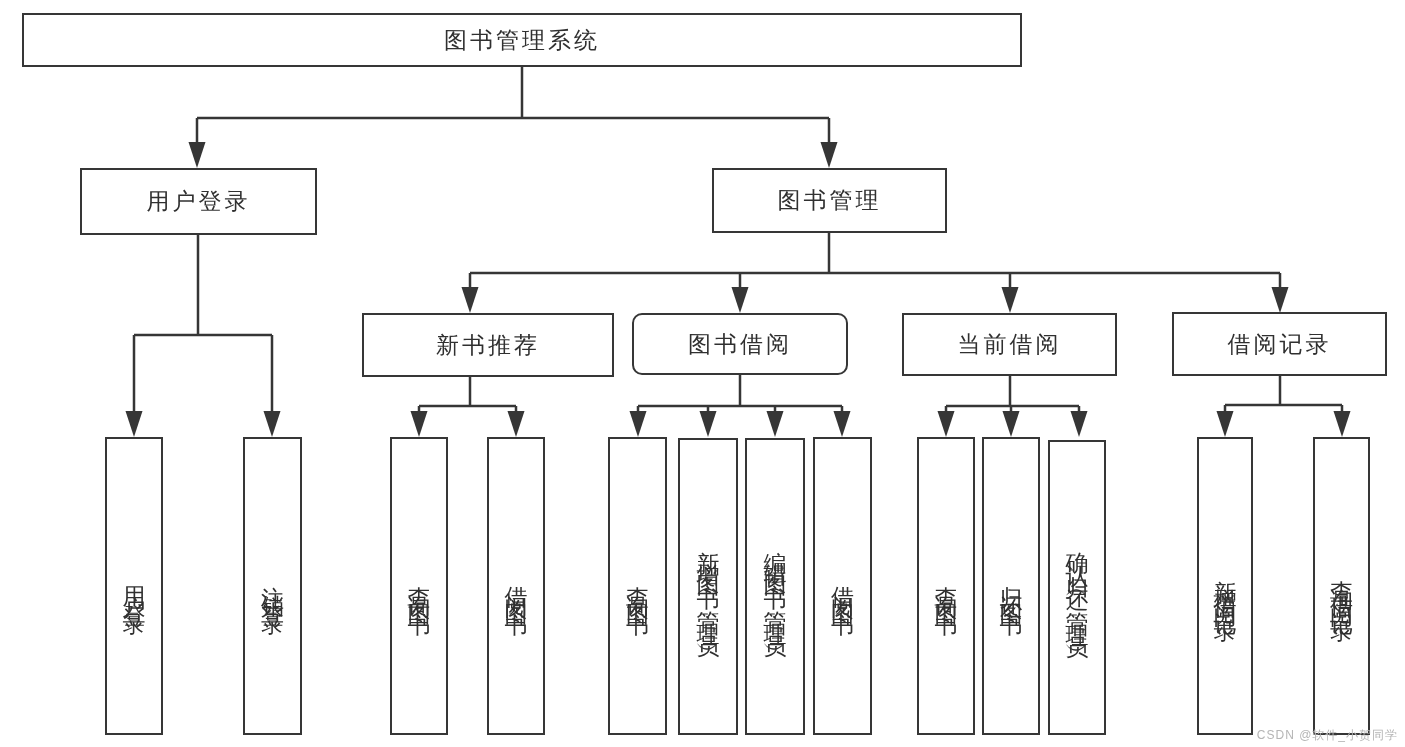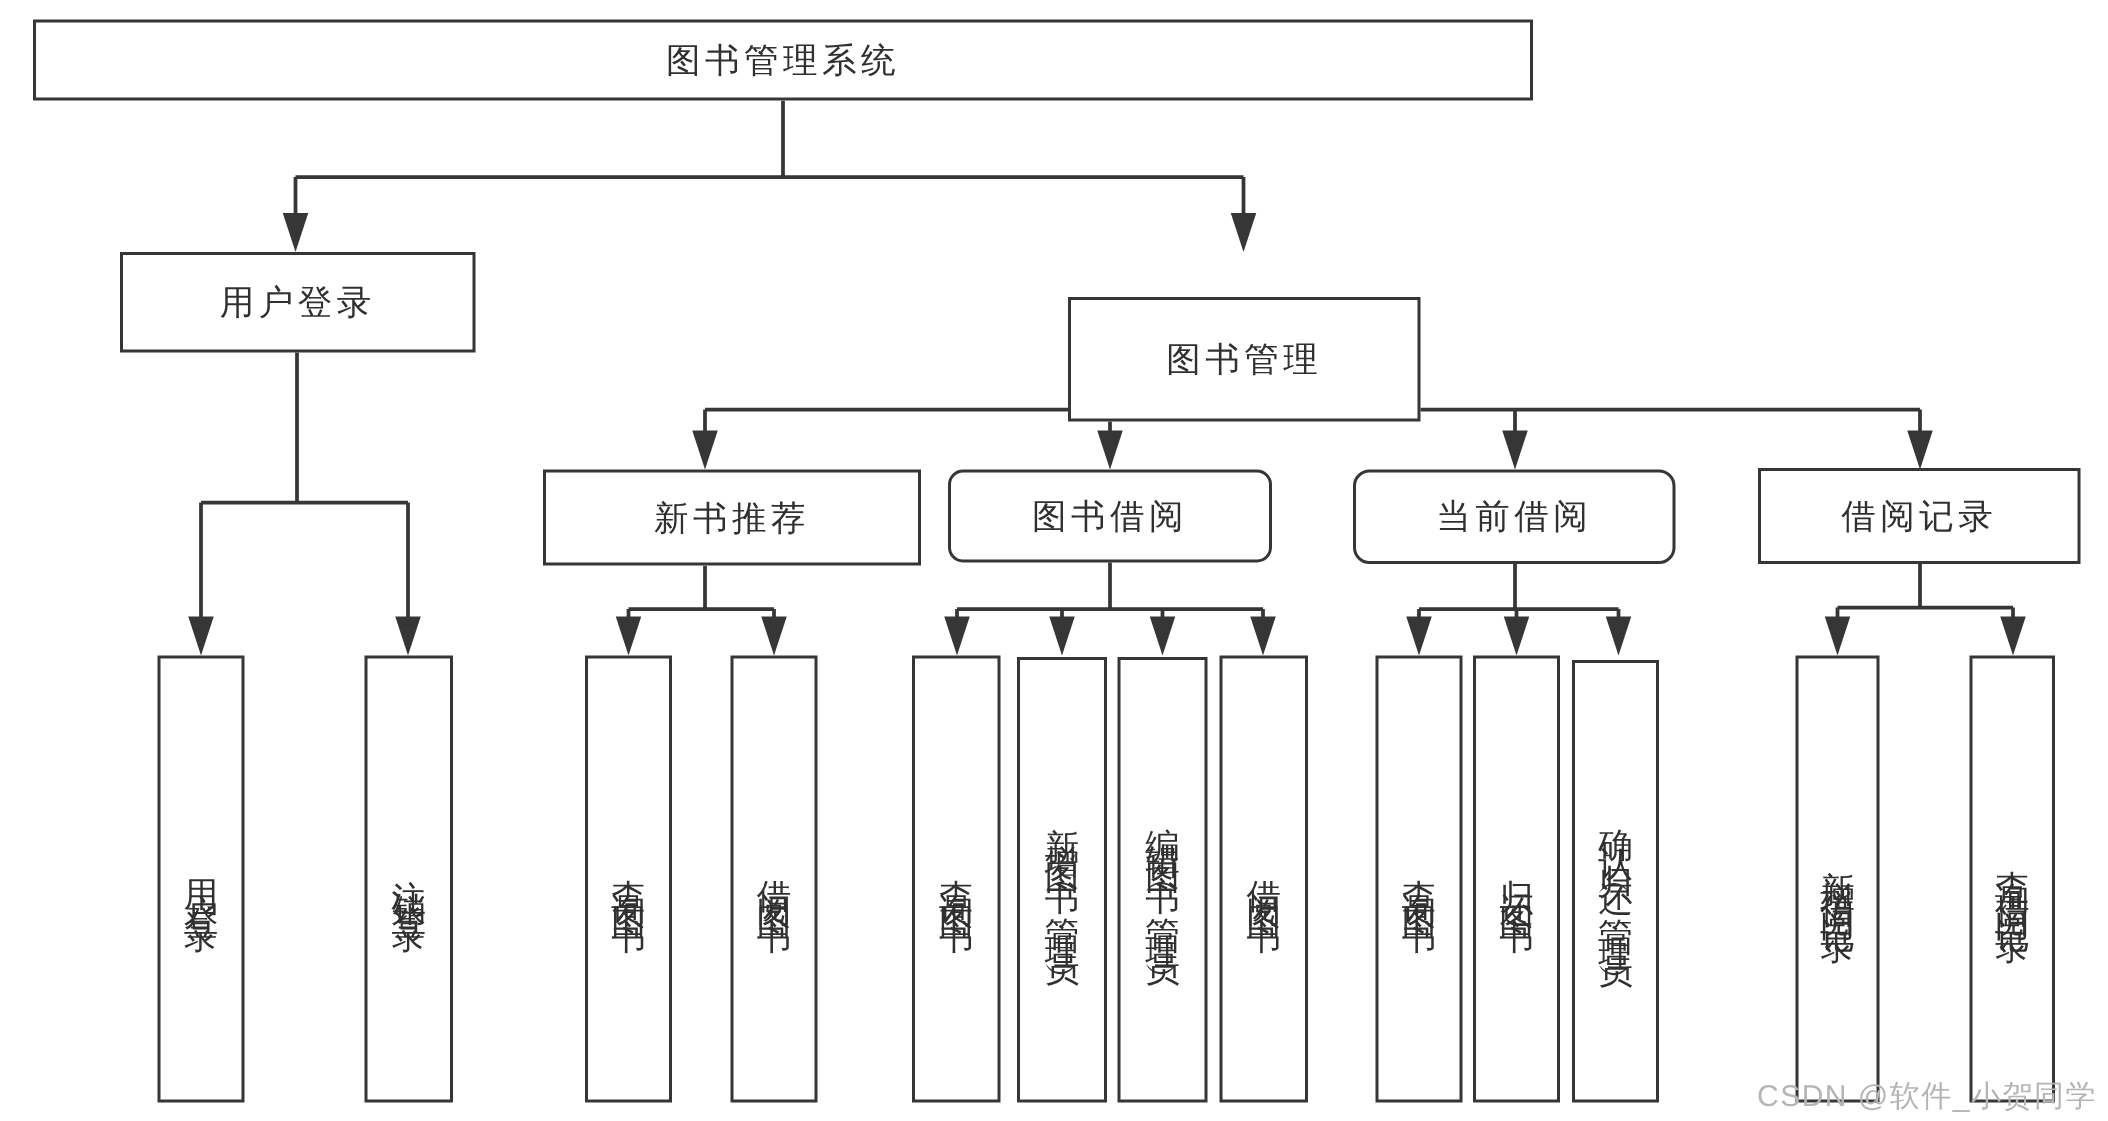--- a/index.html
+++ b/index.html
@@ -35,21 +35,21 @@
     letter-spacing: 9px;
     line-height: 1;
     white-space: nowrap;
   }
   .leaf.ls6 .vtext { letter-spacing: 8px; }
   .leaf.ls8 .vtext { letter-spacing: 12px; }
   #watermark {
     position: absolute;
     right: 7px;
     bottom: 3px;
-    font-size: 20px;
+    font-size: 12px;
     letter-spacing: 1px;
     color: #b5b5b5;
     white-space: nowrap;
   }
 </style>
 </head>
 <body>
 
 <div id="stage">
 
@@ -84,31 +84,31 @@
     </g>
   </svg>
 
   <div class="box hnode" style="left:22px;top:13px;width:1000px;height:54px;">
     <span class="lbl">图书管理系统</span>
   </div>
 
   <div class="box hnode" style="left:80px;top:168px;width:237px;height:67px;">
     <span class="lbl">用户登录</span>
   </div>
-  <div class="box hnode" style="left:712px;top:168px;width:235px;height:83px;margin-top:30px;">
+  <div class="box hnode" style="left:712px;top:168px;width:235px;height:65px;">
     <span class="lbl">图书管理</span>
   </div>
 
   <div class="box hnode" style="left:362px;top:313px;width:252px;height:64px;">
     <span class="lbl">新书推荐</span>
   </div>
   <div class="box hnode" style="left:632px;top:313px;width:216px;height:62px;border-radius:10px;">
     <span class="lbl">图书借阅</span>
   </div>
-  <div class="box hnode" style="left:902px;top:313px;width:215px;height:63px;border-radius:11px;">
+  <div class="box hnode" style="left:902px;top:313px;width:215px;height:63px;">
     <span class="lbl">当前借阅</span>
   </div>
   <div class="box hnode" style="left:1172px;top:312px;width:215px;height:64px;">
     <span class="lbl">借阅记录</span>
   </div>
 
   <div class="box leaf" style="left:105px;top:437px;width:58px;height:298px;">
     <span class="vtext">用户登录</span>
   </div>
   <div class="box leaf" style="left:243px;top:437px;width:59px;height:298px;">

